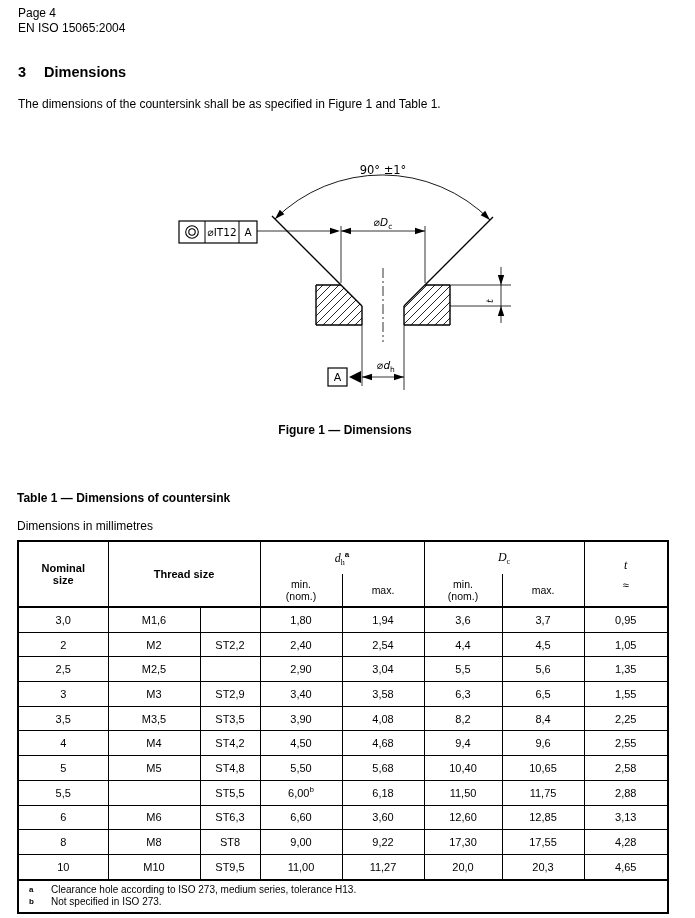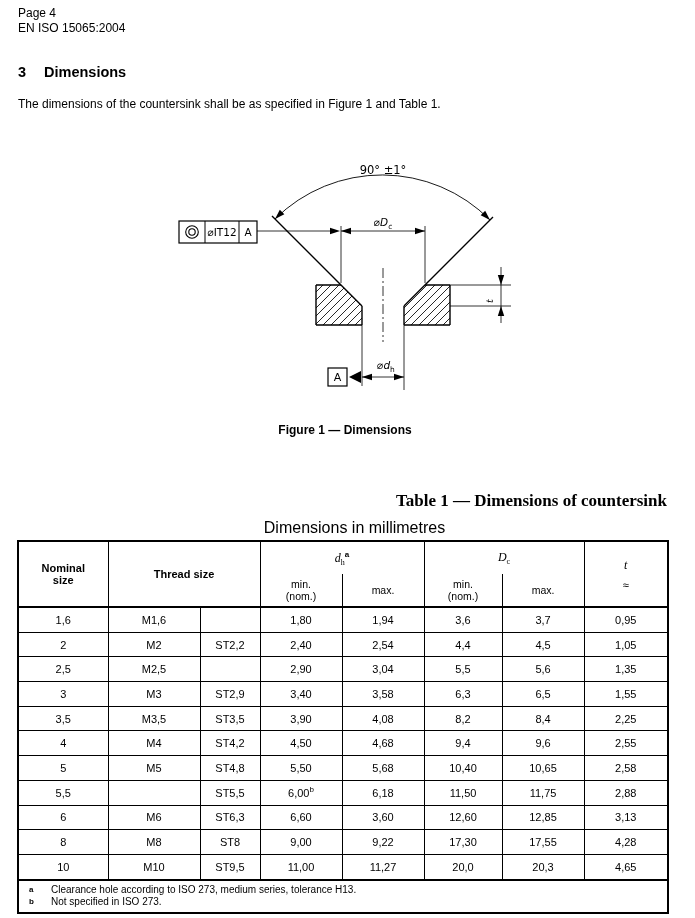--- a/index.html
+++ b/index.html
@@ -11,22 +11,22 @@
   
   .page-header{left:18px;top:6px;font-size:12px;line-height:14.5px;}
   
   .section-heading{left:18px;top:64px;font-size:14.5px;font-weight:bold;}
   .section-heading .num{display:inline-block;width:26px;}
   .intro{left:18px;top:97px;font-size:12px;}
   
   .figure-svg{left:150px;top:150px;}
   .figure-caption{left:150px;top:402px;width:390px;text-align:center;font-size:12px;font-weight:bold;margin-top:21px;}
   
-  .table-title{left:17px;top:491px;width:650px;text-align:right;font-size:17px;font-weight:bold;font-family:Liberation Serif, serif;}
-  .units-note{left:17px;top:519px;width:675px;text-align:center;font-size:16px;}
+  .table-title{left:17px;top:491px;width:650px;text-align:left;font-size:12px;font-weight:bold;}
+  .units-note{left:17px;top:519px;width:675px;text-align:left;font-size:12px;}
   table.dim{
     position:absolute;left:17px;top:540px;width:650px;
     border-collapse:collapse;table-layout:fixed;
     font-size:11px;
   }
   table.dim td{
     border:1px solid #000;text-align:center;vertical-align:middle;
     padding:0 2px;overflow:hidden;
   }
   table.dim{border:2px solid #000;}
@@ -188,21 +188,21 @@
       <td class="sub subhead">max.</td>
       <td class="sub subhead">
         <span style="display:block">min.</span>
         <span style="display:block">(nom.)</span>
       </td>
       <td class="sub subhead">max.</td>
     </tr>
   </thead>
   <tbody>
     <tr>
-      <td>1,6</td>
+      <td>3,0</td>
         <td>M1,6</td>
         <td></td>
         <td>1,80</td>
         <td>1,94</td>
         <td>3,6</td>
         <td>3,7</td>
         <td>0,95</td>
     </tr>
     <tr>
       <td>2</td>

